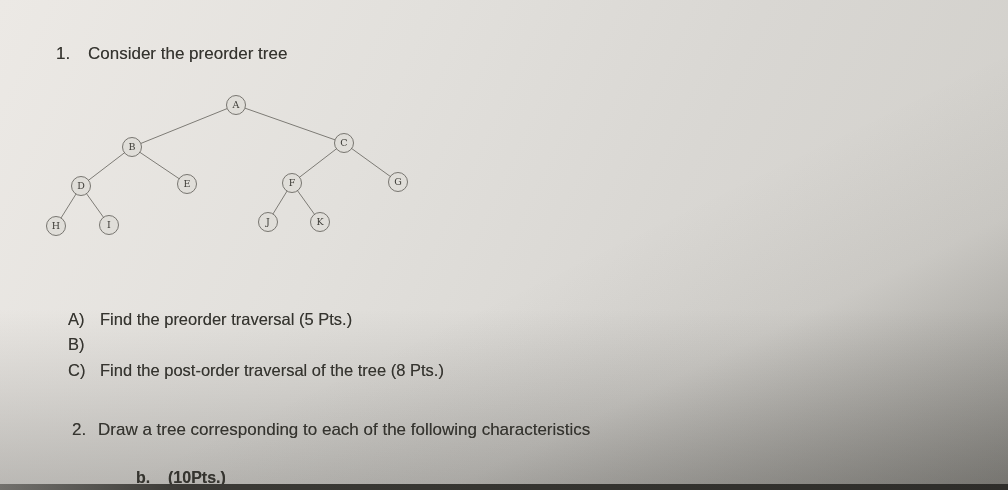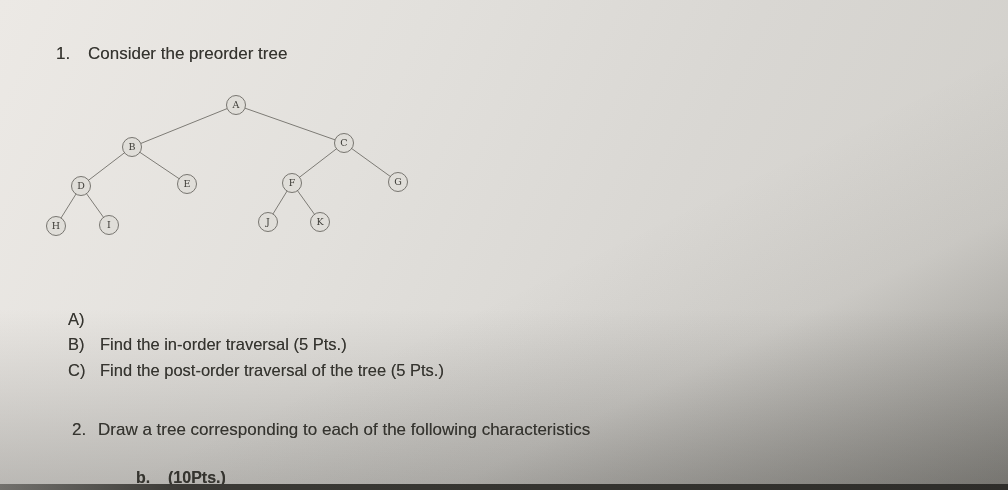--- a/index.html
+++ b/index.html
@@ -140,28 +140,28 @@
       </g>
       <g>
         <circle cx="320" cy="222" r="9.5" fill="#e0ded9" stroke="#6b6963" stroke-width="0.9"></circle>
         <text x="320" y="225.4" text-anchor="middle" font-family="&quot;DejaVu Serif&quot;, serif" font-size="9.5" fill="#3c3b36">K</text>
       </g>
     </svg>
 
   <div class="subquestions">
     <div class="subq-row txt">
       <span class="label">A)</span>
+      <span>Find the preorder traversal (5 Pts.)</span>
     </div>
     <div class="subq-row txt">
       <span class="label">B)</span>
-      <span>Find the in-order traversal (5 Pts.)</span>
     </div>
     <div class="subq-row txt">
       <span class="label">C)</span>
-      <span>Find the post-order traversal of the tree (5 Pts.)</span>
+      <span>Find the post-order traversal of the tree (8 Pts.)</span>
     </div>
   </div>
 
   <div class="q2-heading txt">
     <span class="num">2.</span>
     <span>Draw a tree corresponding to each of the following characteristics</span>
   </div>
 
   <div class="q2b-line txt">
     <span class="label">b.</span>

